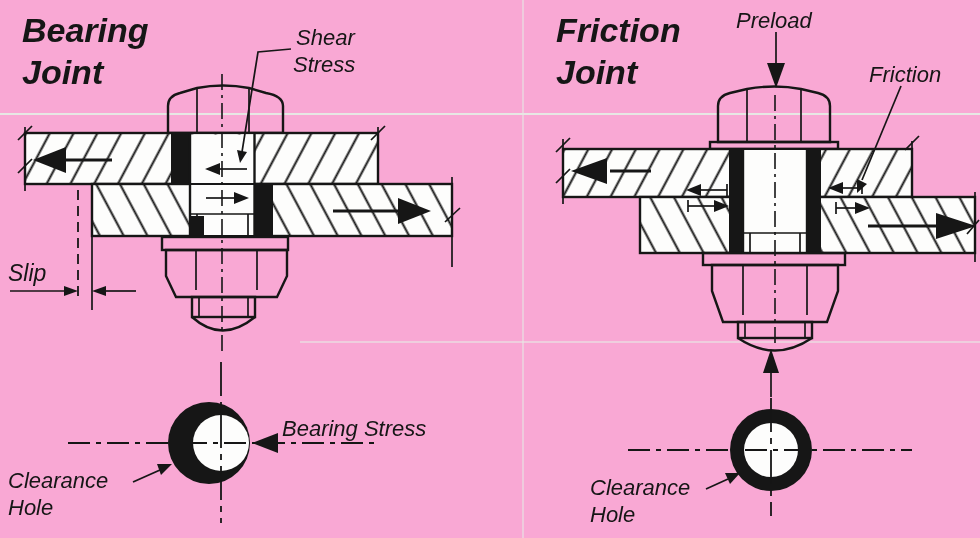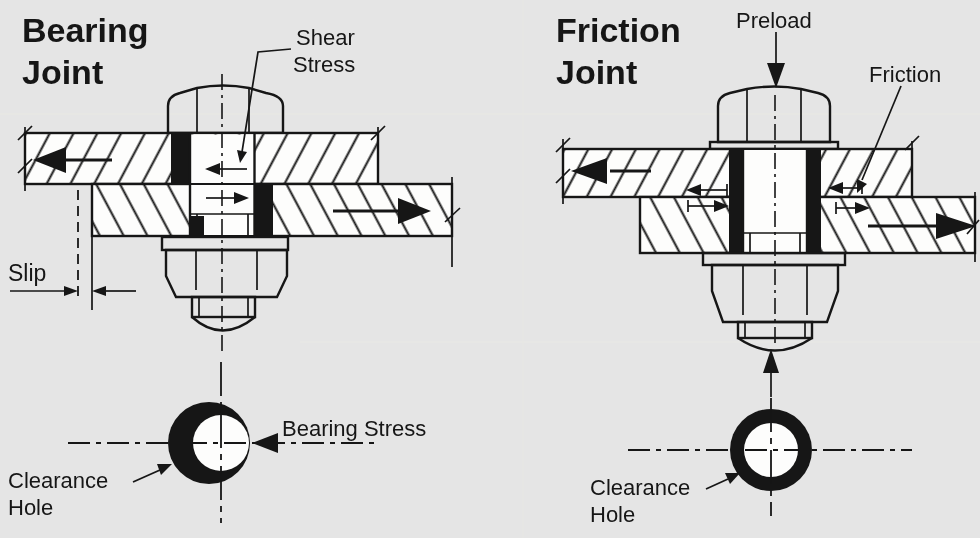--- a/index.html
+++ b/index.html
@@ -1,17 +1,17 @@
 <!DOCTYPE html>
 <html><head>
 <meta charset="utf-8">
 <style>
   html,body{margin:0;padding:0;background:#ffffff;}
-  .canvas{position:relative;width:980px;height:538px;background:#e5e5e5;overflow:hidden;
-          font-family:"Liberation Sans", sans-serif;}
+  .canvas{position:relative;width:980px;height:538px;background:#f9a8d4;overflow:hidden;
+          font-family:"Liberation Sans", sans-serif;font-style:italic;}
   svg{position:absolute;inset:0;}
   text{fill:#161616;font-family:"Liberation Sans", sans-serif;}
   .title{font-size:34px;font-weight:bold;}
   .lbl{font-size:22px;}
   .lbl-sm{font-size:23px;}
   .ln{stroke:#161616;fill:none;stroke-width:2.4;}
   .thin{stroke:#161616;fill:none;stroke-width:1.7;}
   .shaft{stroke:#161616;fill:none;stroke-width:3;}
   .fillk{fill:#161616;stroke:none;}
   .wh{fill:#fdfdfc;stroke:none;}

